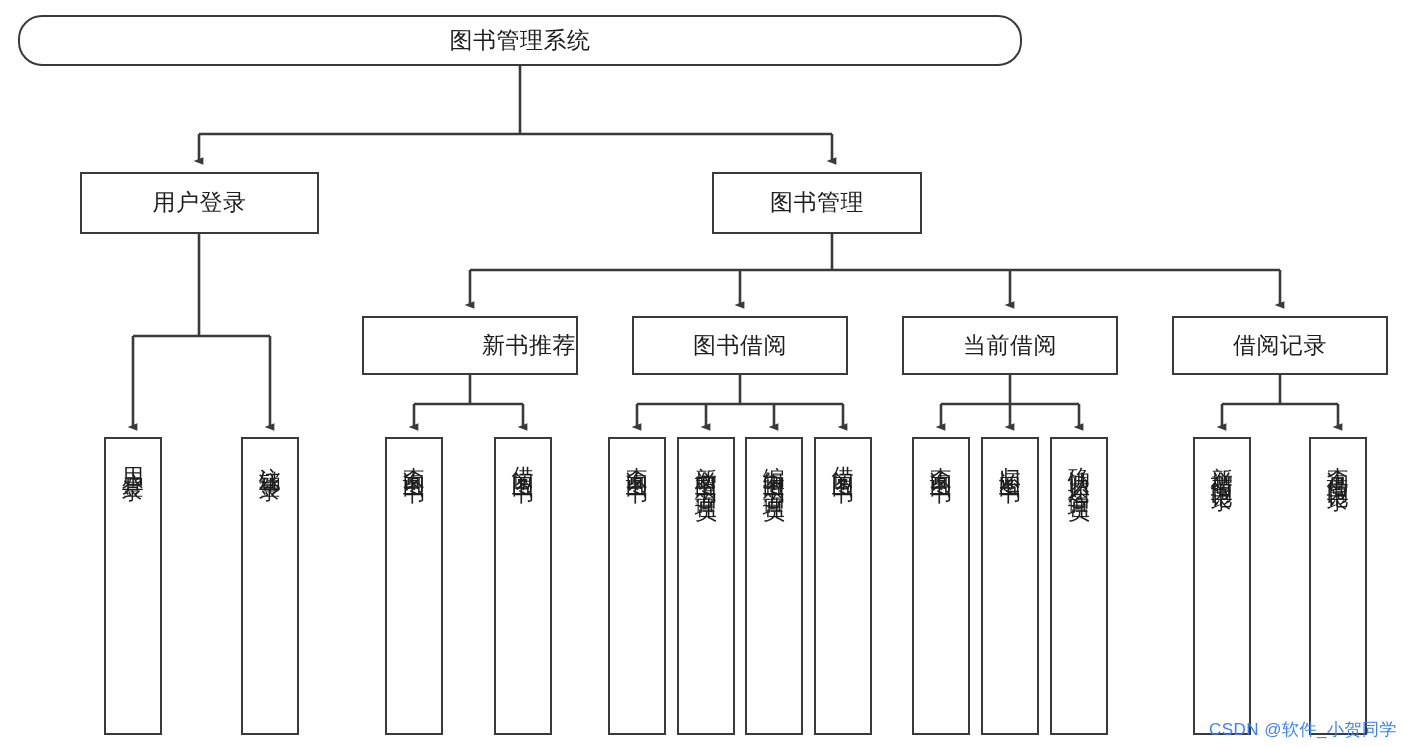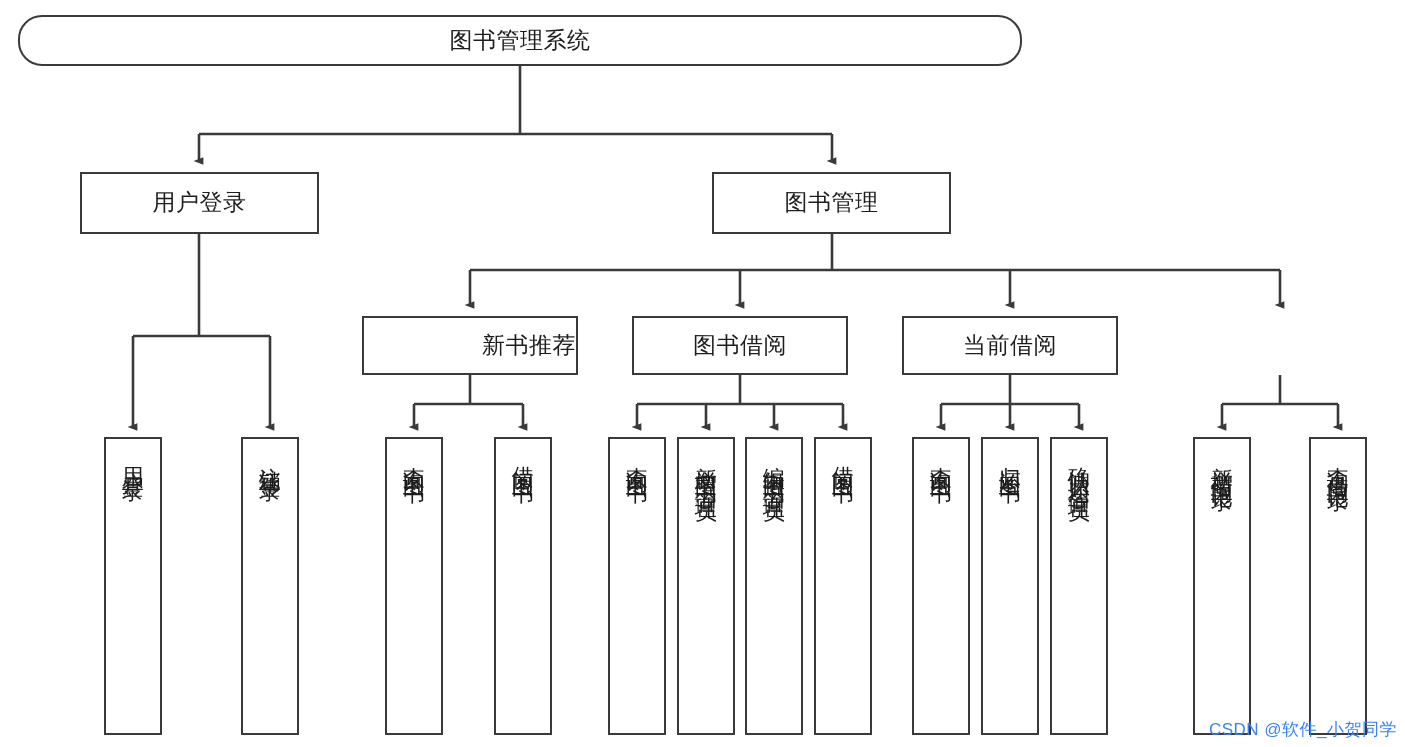--- a/index.html
+++ b/index.html
@@ -125,33 +125,36 @@
     </g>
   </svg>
 
   <div class="node root horiz" style="left:18px; top:15px; width:1004px; height:51px;border-radius:24px;">
     <span>图书管理系统</span>
   </div>
 
   <div class="node horiz" style="left:80px; top:172px; width:239px; height:62px;">
     <span>用户登录</span>
   </div>
-  <div class="node horiz" style="left:712px; top:172px; width:239px; height:62px;">
+  <div class="node horiz" style="left:712px; top:172px; width:210px; height:62px;">
     <span>图书管理</span>
   </div>
 
   <div class="node horiz" style="left:362px; top:316px; width:216px; height:59px;justify-content:flex-end;">
     <span>新书推荐</span>
   </div>
   <div class="node horiz" style="left:902px; top:316px; width:216px; height:59px;">
     <span>当前借阅</span>
   </div>
   <div class="node horiz" style="left:632px; top:316px; width:216px; height:59px;">
     <span>图书借阅</span>
   </div>
+  <div class="node horiz" style="left:1172px; top:316px; width:216px; height:59px;">
+    <span>借阅记录</span>
+  </div>
 
   <div class="node leaf" style="left:104px; top:437px; width:58px; height:298px;">
     <span class="leaf-text">用户登录</span>
   </div>
   <div class="node leaf" style="left:241px; top:437px; width:58px; height:298px;">
     <span class="leaf-text">注销登录</span>
   </div>
 
   <div class="node leaf" style="left:385px; top:437px; width:58px; height:298px;">
     <span class="leaf-text">查询图书</span>

